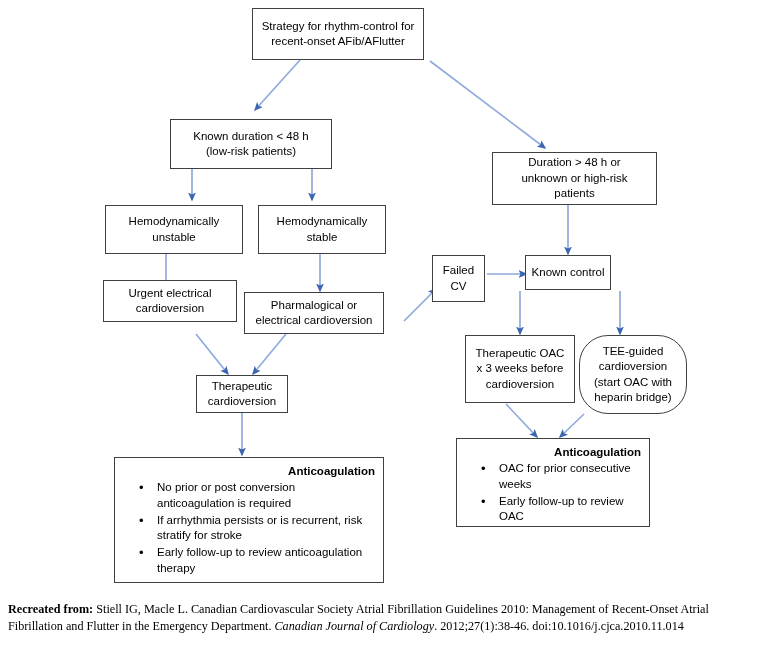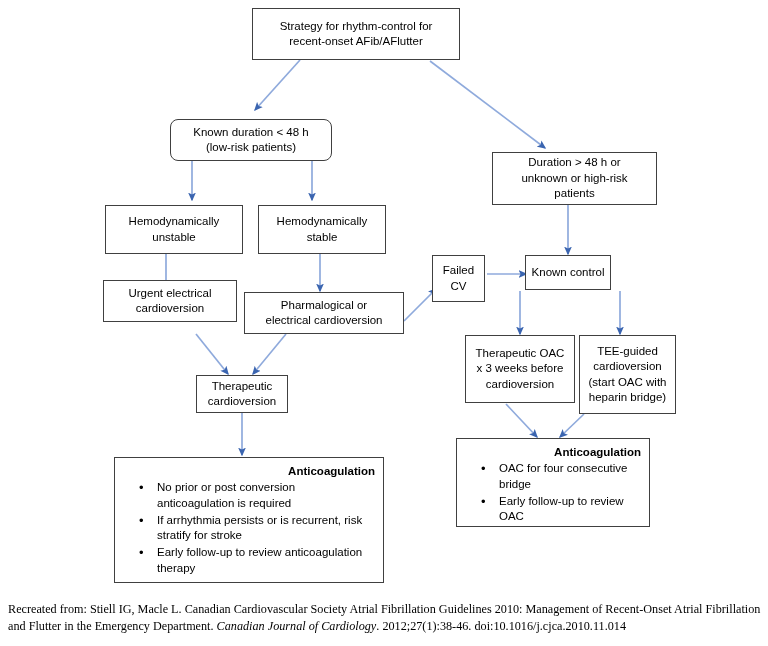--- a/index.html
+++ b/index.html
@@ -84,21 +84,21 @@
     position: absolute;
     left: 8px;
     top: 601px;
     width: 754px;
     font-family: "Liberation Serif", serif;
     font-size: 12.2px;
     line-height: 1.42;
     color: #000000;
     text-align: left;
   }
-  #caption b { font-weight: normal; }
+  #caption b { font-weight: bold; }
   #caption i { font-style: italic; }
 </style>
 </head>
 <body>
 
 <div id="page">
 
   <svg id="flow-svg" viewBox="0 0 768 600" xmlns="http://www.w3.org/2000/svg">
     <defs>
       <marker id="arrowhead" viewBox="0 0 10 10" refX="8.4" refY="5" markerWidth="5.2" markerHeight="5.2" orient="auto-start-reverse">
@@ -134,26 +134,26 @@
       <line x1="620" y1="291" x2="620" y2="334"></line>
 
       <line x1="242" y1="413" x2="242" y2="455"></line>
 
       <line x1="506" y1="404" x2="537" y2="437"></line>
 
       <line x1="584" y1="414" x2="560" y2="437"></line>
     </g>
   </svg>
 
-  <div class="node" style="left:252px; top:8px; width:208px; height:52px;">
+  <div class="node" style="left:252px; top:8px; width:172px; height:52px;">
     <span class="node-text">Strategy for rhythm-control for
 recent-onset AFib/AFlutter</span>
   </div>
 
-  <div class="node" style="left:170px; top:119px; width:162px; height:42px;border-radius:8px;">
+  <div class="node" style="left:170px; top:119px; width:162px; height:50px;">
     <span class="node-text">Known duration &lt; 48 h
 (low-risk patients)</span>
   </div>
 
   <div class="node" style="left:492px; top:152px; width:165px; height:53px;">
     <span class="node-text">Duration &gt; 48 h or
 unknown or high-risk
 patients</span>
   </div>
 
@@ -165,41 +165,41 @@
   <div class="node" style="left:258px; top:205px; width:128px; height:49px;">
     <span class="node-text">Hemodynamically
 stable</span>
   </div>
 
   <div class="node" style="left:103px; top:280px; width:134px; height:42px;">
     <span class="node-text">Urgent electrical
 cardioversion</span>
   </div>
 
-  <div class="node" style="left:244px; top:292px; width:160px; height:42px;align-items:center;">
+  <div class="node" style="left:244px; top:292px; width:140px; height:42px;align-items:center;">
     <span class="node-text">Pharmalogical or
 electrical cardioversion</span>
   </div>
 
   <div class="node" style="left:432px; top:255px; width:53px; height:47px;align-items:center;">
     <span class="node-text">Failed
 CV</span>
   </div>
 
   <div class="node" style="left:525px; top:255px; width:86px; height:35px;">
     <span class="node-text">Known control</span>
   </div>
 
   <div class="node" style="left:465px; top:335px; width:110px; height:68px;">
     <span class="node-text">Therapeutic OAC
 x 3 weeks before
 cardioversion</span>
   </div>
 
-  <div class="node" style="left:579px; top:335px; width:97px; height:79px;">
+  <div class="node" style="left:579px; top:335px; width:108px; height:79px;border-radius:29px;">
     <span class="node-text">TEE-guided
 cardioversion
 (start OAC with
 heparin bridge)</span>
   </div>
 
   <div class="node" style="left:196px; top:375px; width:92px; height:38px;">
     <span class="node-text">Therapeutic
 cardioversion</span>
   </div>
@@ -209,21 +209,21 @@
     <ul class="bullets">
       <li>No prior or post conversion anticoagulation is required</li>
       <li>If arrhythmia persists or is recurrent, risk stratify for stroke</li>
       <li>Early follow-up to review anticoagulation therapy</li>
     </ul>
   </div>
 
   <div class="node list-node" style="left:456px; top:438px; width:194px; height:89px;">
     <span class="list-title">Anticoagulation</span>
     <ul class="bullets">
-      <li>OAC for four consecutive bridge</li>
+      <li>OAC for prior consecutive weeks</li>
       <li>Early follow-up to review OAC</li>
     </ul>
   </div>
 
   <div id="caption">
     <b>Recreated from:</b><span> Stiell IG, Macle L. Canadian Cardiovascular Society Atrial Fibrillation Guidelines 2010: Management of Recent-Onset Atrial Fibrillation and Flutter in the Emergency Department. </span><i>Canadian Journal of Cardiology</i><span>. 2012;27(1):38-46. doi:10.1016/j.cjca.2010.11.014</span>
   </div>
 
 </div>
 

